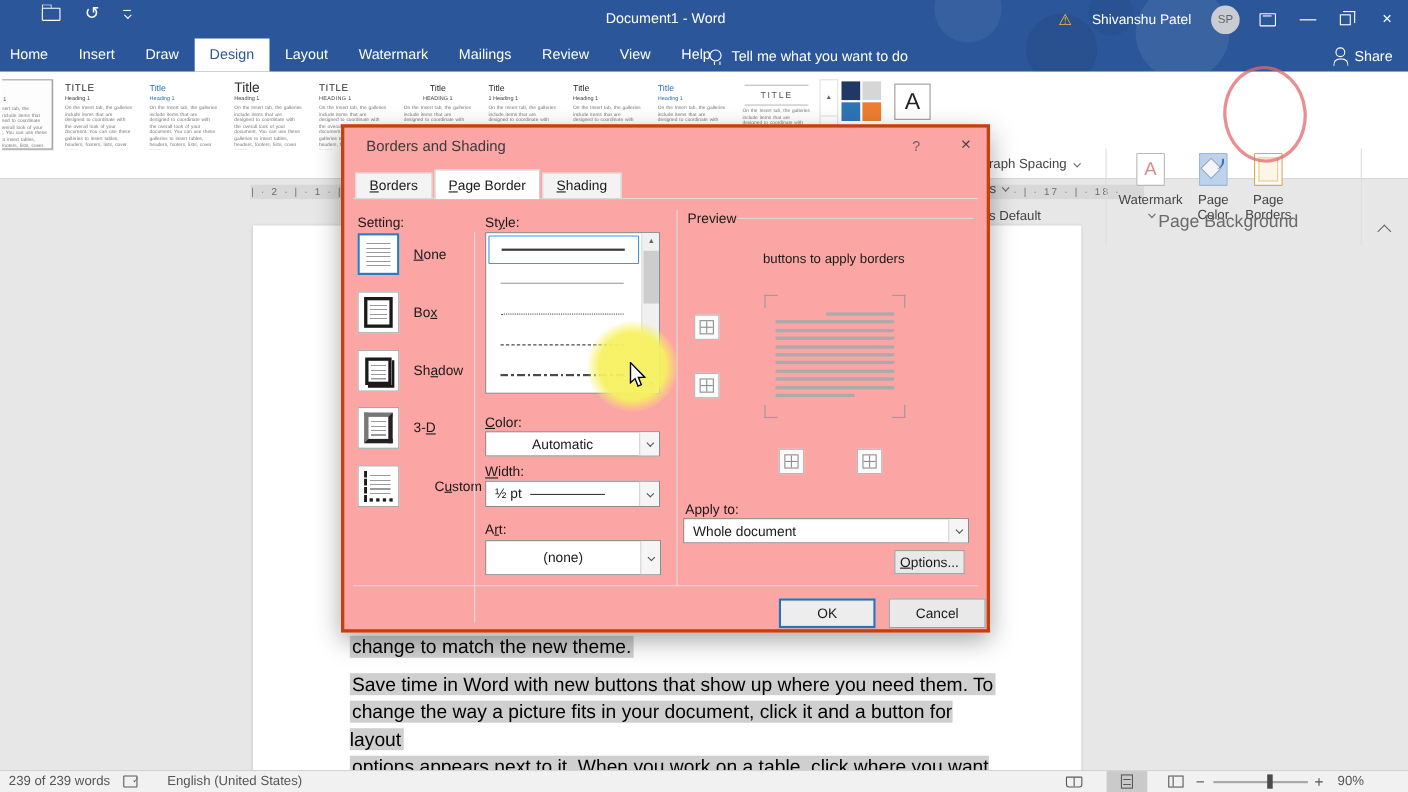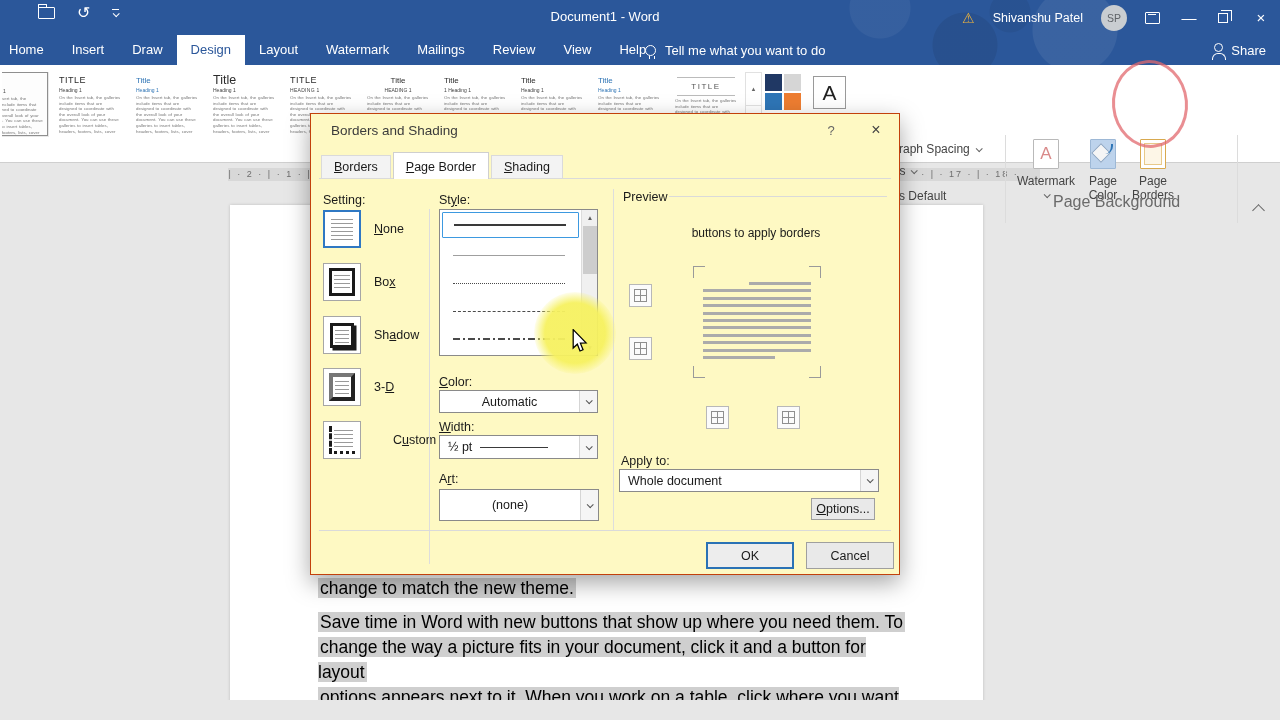--- a/index.html
+++ b/index.html
@@ -89,21 +89,21 @@
 
   
   .doc-area { position:absolute; left:0; top:163px; width:1280px; height:537px; background:#e7e7e7; overflow:hidden; z-index:1; }
   .ruler-frag { position:absolute; top:5px; height:13px; background:#d8d8d8; color:#6d6d6d; font-size:9px; line-height:13px; text-align:center; letter-spacing:2px; white-space:nowrap; overflow:hidden; }
   .page { position:absolute; left:230px; top:42px; width:753px; height:600px; background:#fff; box-shadow:0 0 3px rgba(0,0,0,0.18); }
   .doc-text { position:absolute; left:88px; top:371px; width:590px; font-size:17.5px; line-height:25px; color:#000; }
   .dpar + .dpar { margin-top:9px; }
   .dsel { background:#cfcfcf; padding:0 2px; }
 
   
-  .dialog { position:absolute; left:310px; top:113px; width:590px; height:462px; background:#fef9c3; border:1px solid #c2410c; box-shadow:0 8px 22px rgba(0,0,0,0.35); z-index:40; font-size:12.5px; color:#1a1a1a; }
+  .dialog { position:absolute; left:310px; top:113px; width:590px; height:462px; background:#fca5a5; border:3px solid #c2410c; box-shadow:0 8px 22px rgba(0,0,0,0.35); z-index:40; font-size:12.5px; color:#1a1a1a; }
   .dlg-title { position:absolute; left:20px; top:9px; font-size:13.5px; color:#3b3b3b; }
   .dlg-help { position:absolute; left:510px; top:9px; font-size:13px; color:#666; width:20px; text-align:center; }
   .dlg-close { position:absolute; left:550px; top:5px; width:30px; height:22px; font-size:16px; color:#444; text-align:center; line-height:22px; }
   .dtabs { position:absolute; left:10px; top:38px; height:27px; display:flex; align-items:flex-end; }
   .dtab { padding:4px 12px 5px; font-size:12.5px; color:#1a1a1a; background:#f3f3f3; border:1px solid #dadada; border-bottom:none; margin-right:2px; }
   .dtab.active { background:#fff; padding-top:7px; position:relative; z-index:2; border-color:#cfcfcf; }
   .dlg-hr { position:absolute; left:8px; right:8px; height:0; border-top:1px solid #dadada; }
   .dlg-vline { position:absolute; width:0; border-left:1px solid #dddddd; }
   .dlabel { position:absolute; white-space:nowrap; color:#1a1a1a; }
 
@@ -489,14 +489,33 @@
     <div class="btn" style="left:495px; top:428px; width:88px; height:27px;">Cancel</div>
   </div>
 
   <div class="click-highlight"></div>
   <div class="cursor">
     <svg width="17" height="24" viewBox="0 0 12 19">
       <polygon points="1,0.5 1,15 4.3,12 6.4,17.4 8.8,16.4 6.7,11.2 11.2,11" fill="#ffffff" stroke="#000000" stroke-width="1"></polygon>
     </svg>
   </div>
 
+  <div class="statusbar">
+    <div class="sb-item" style="left:8px;">239 of 239 words</div>
+    <div class="sb-item" style="left:112px;"><span class="icon-proof" style="display:inline-block"></span></div>
+    <div class="sb-item" style="left:152px;">English (United States)</div>
+    <div class="viewbtn" style="left:958px;">
+        <span class="vi-read"></span>
+      </div>
+    <div class="viewbtn pressed" style="left:1006px;">
+        <span class="vi-print"></span>
+      </div>
+    <div class="viewbtn" style="left:1050px;">
+        <span class="vi-web"></span>
+      </div>
+    <div class="sb-item" style="left:1087px; font-size:14px;">−</div>
+    <div class="zoom-track" style="left:1103px;"></div>
+    <div class="zoom-thumb" style="left:1152px;"></div>
+    <div class="sb-item" style="left:1195px; font-size:14px;">+</div>
+    <div class="sb-item" style="left:1216px;">90%</div>
+  </div>
 
 </div>
 
 </body></html>

